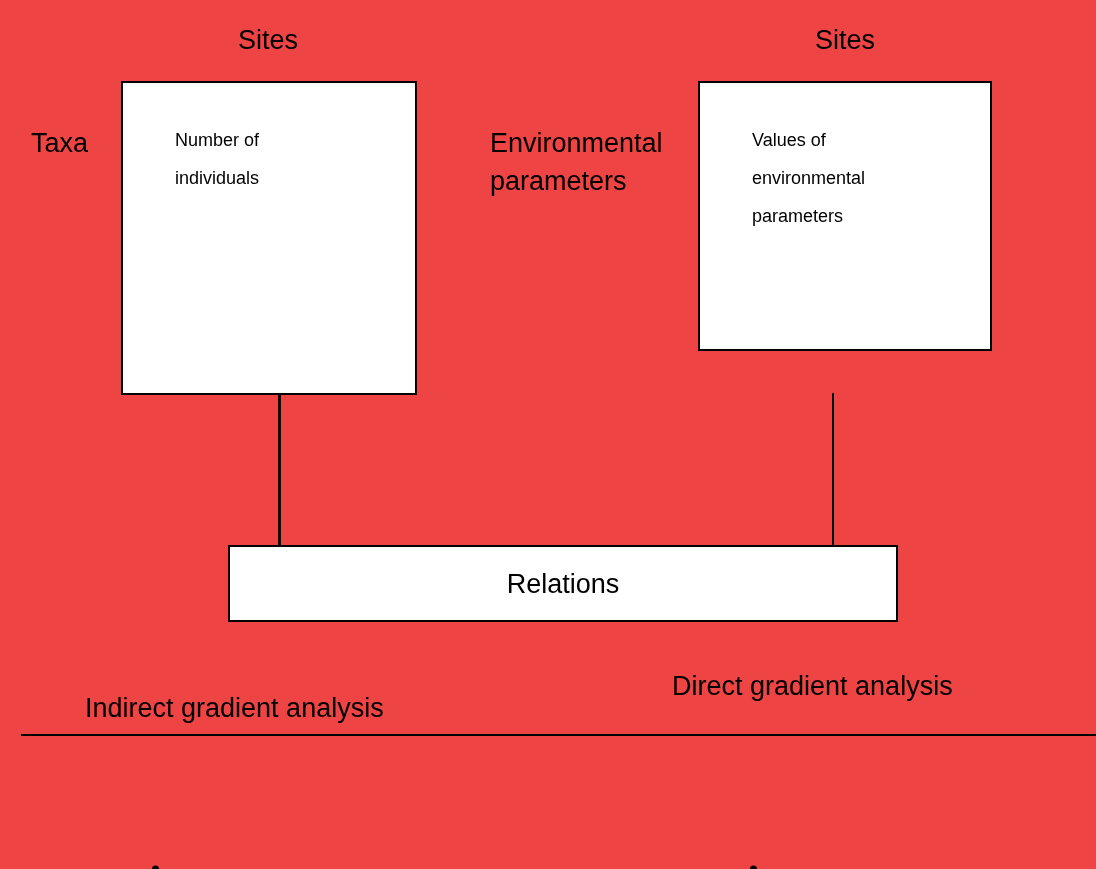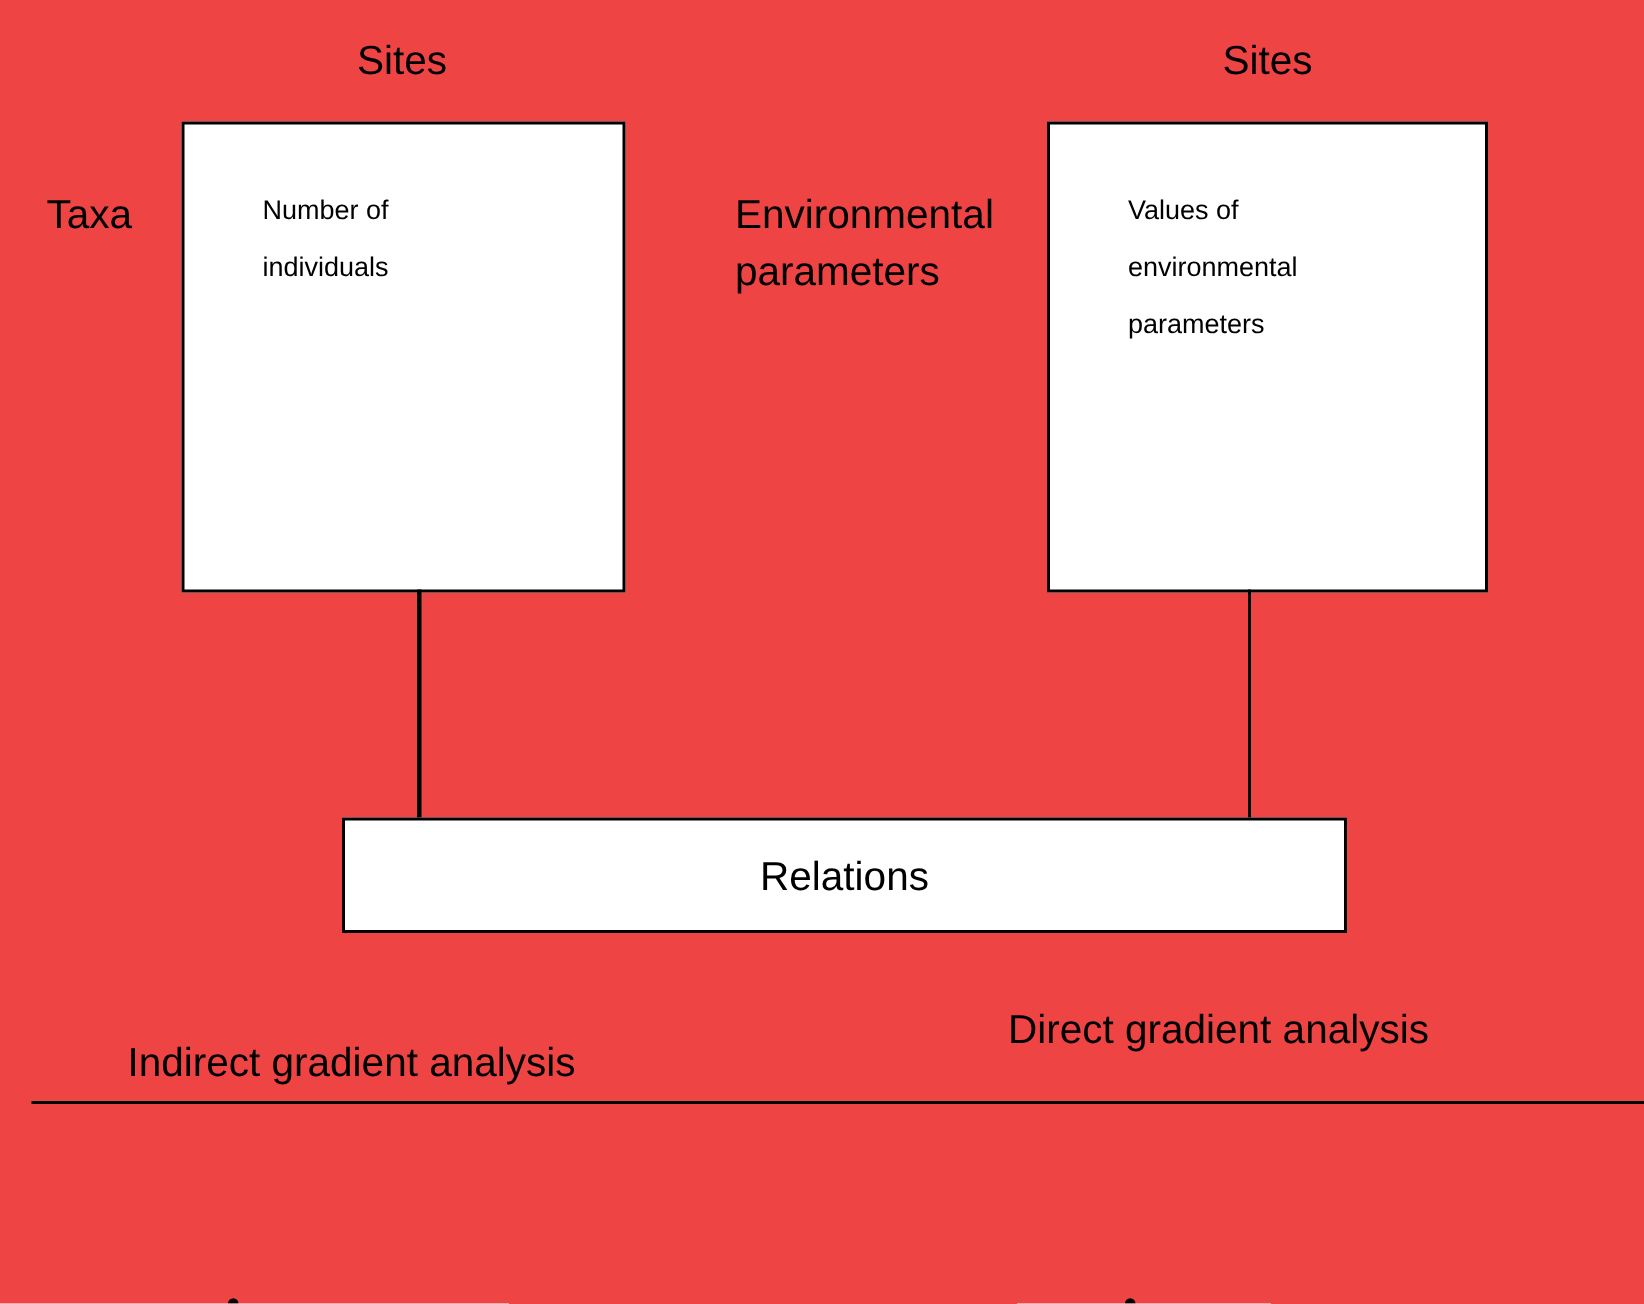--- a/index.html
+++ b/index.html
@@ -120,21 +120,21 @@
   <div class="txt" style="left:31px; top:124px;">Taxa</div>
 
   <div class="matrix-box" id="species-matrix-box" style="left:121px; top:81px; width:296px; height:314px;">
     <span class="box-label">Number of
 individuals</span>
   </div>
 
   <div class="txt wrap" style="left:458px; top:124px; width:230px;margin-left:32px;">Environmental
 parameters</div>
 
-  <div class="matrix-box" id="environment-matrix-box" style="left:698px; top:81px; width:294px; height:314px;">
+  <div class="matrix-box" id="environment-matrix-box" style="left:698px; top:81px; width:294px; height:270px;">
     <span class="box-label">Values of
 environmental
 parameters</span>
   </div>
 
   <div class="connector" style="left:278px; top:393px; width:3px; height:153px;"></div>
 
   <div class="connector" style="left:832px; top:393px; width:2px; height:153px;"></div>
 
   <div id="relations-box" style="left:228px; top:545px; width:670px; height:77px;">

